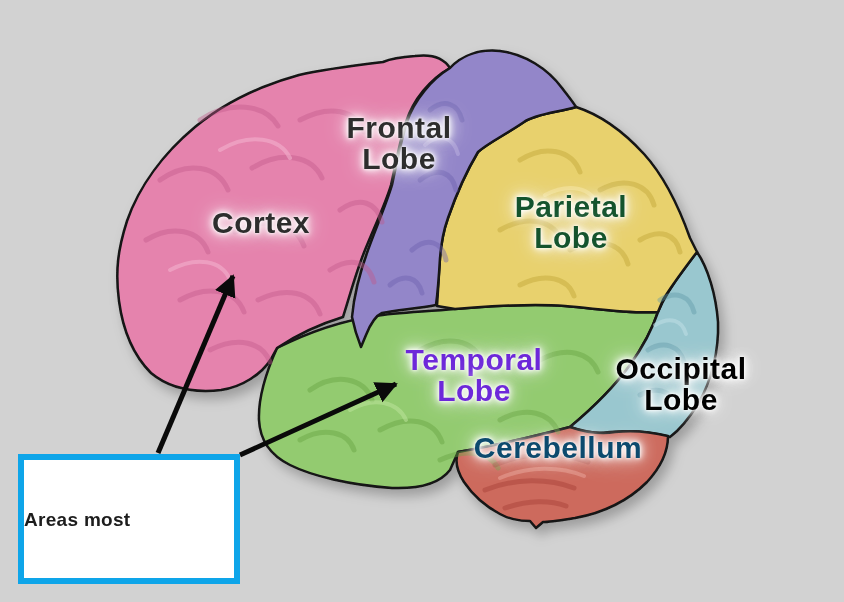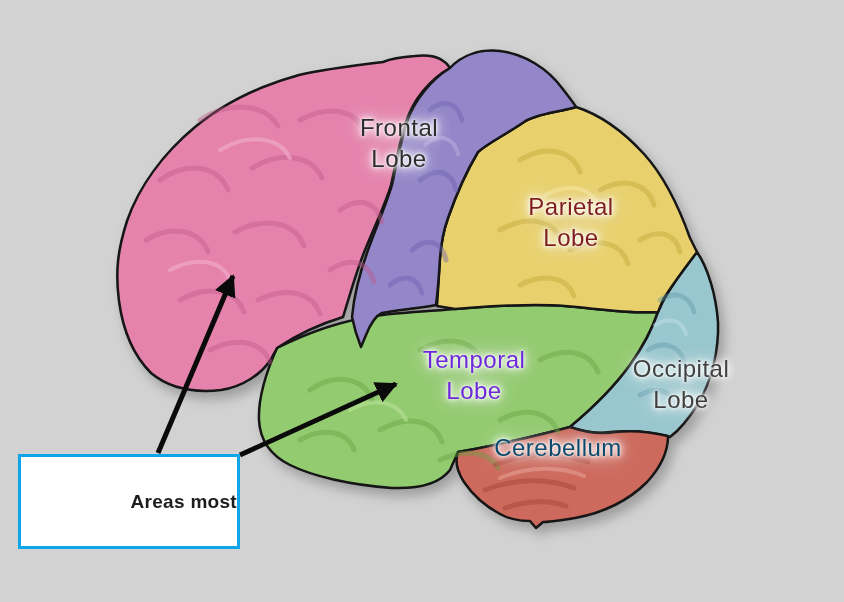--- a/index.html
+++ b/index.html
@@ -27,42 +27,42 @@
   .g-green-l { stroke:#bce49b; }
   .g-blue   { stroke:#5d98a7; }
   .g-blue-l { stroke:#c0dfe5; }
   .g-red    { stroke:#a23b31; }
   .g-red-l  { stroke:#eaa296; }
 
   .region-label {
     position: absolute;
     transform: translate(-50%, -50%);
     text-align: center;
-    font-size: 24px;
-    font-weight: 400;
+    font-size: 30px;
+    font-weight: 700;
     letter-spacing: 0.5px;
     line-height: 31px;
     white-space: nowrap;
     color: #2d2d2d;
     text-shadow: 0 0 3px #fff, 0 0 6px #fff, 0 0 10px #fff,
                  0 0 16px #fff, 0 0 26px rgba(255,255,255,.85);
   }
 
   .callout-box {
     position: absolute;
     left: 18px;
     top: 454px;
     width: 222px;
-    height: 95px;
+    height: 130px;
     box-sizing: border-box;
     background: #ffffff;
-    border: 3px solid #0ea5e9;
+    border: 6px solid #0ea5e9;
     display: flex;
     align-items: center;
-    justify-content: flex-end;
+    justify-content: flex-start;
   }
   .callout-text {
     text-align: center;
     font-size: 19px;
     font-weight: 700;
     line-height: 21px;
     letter-spacing: 0.3px;
     color: #1d1d1d;
   }
 </style>
@@ -139,33 +139,34 @@
       <line x1="240" y1="455" x2="396" y2="384" marker-end="url(#ah)"></line>
     </g>
   </svg>
 
   <div class="region-label" style="left: 399px; top: 143px; color: rgb(45, 45, 45);">
     <div>Frontal</div>
     <div>Lobe</div>
   </div>
 
   <div class="region-label" style="left: 261px; top: 222px; color: rgb(45, 45, 45);">
+    <div>Cortex</div>
   </div>
 
-  <div class="region-label" style="left: 571px; top: 222px; color: #7f1d1d; text-align: center;">
+  <div class="region-label" style="left: 571px; top: 222px; color: #14532d; text-align: center;">
     <div>Parietal</div>
     <div>Lobe</div>
   </div>
 
   <div class="region-label" style="left: 474px; top: 375px; color: #6d28d9;">
     <div>Temporal</div>
     <div>Lobe</div>
   </div>
 
-  <div class="region-label" style="left: 681px; top: 384px; color: #404040;">
+  <div class="region-label" style="left: 681px; top: 384px; color: #000000;">
     <div>Occipital</div>
     <div>Lobe</div>
   </div>
 
   <div class="region-label" style="left: 558px; top: 447px; color: #0c4a6e;">
     <div>Cerebellum</div>
     <div></div>
   </div>
 
   <div class="callout-box" style="background: rgb(255, 255, 255);">

